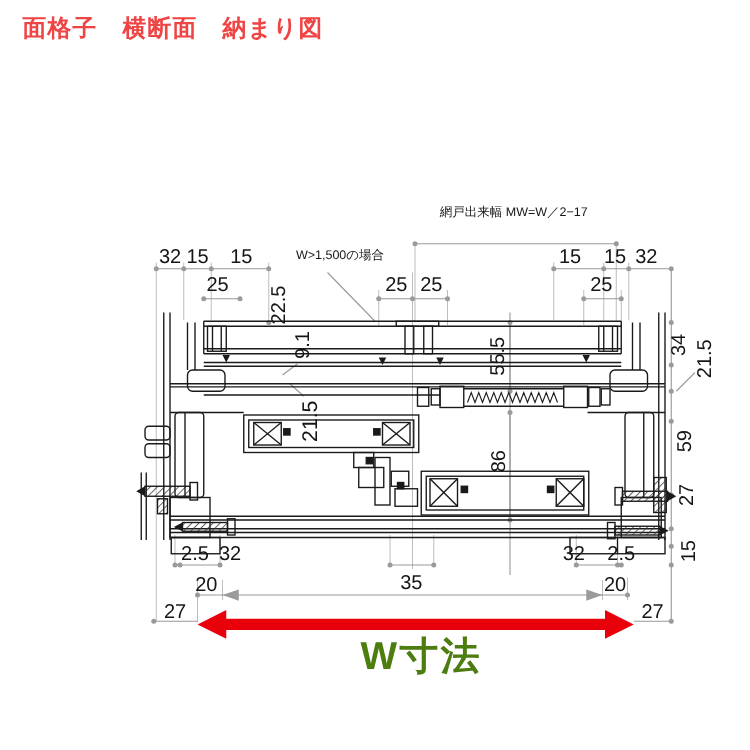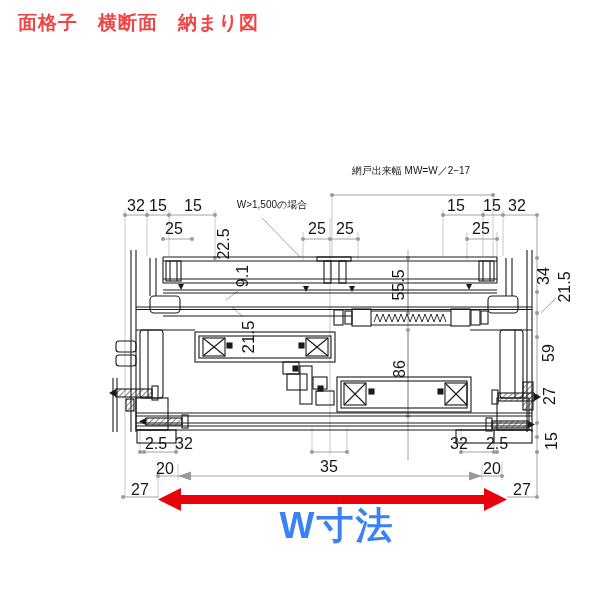--- a/index.html
+++ b/index.html
@@ -6,21 +6,21 @@
   body{font-family:"Liberation Sans",sans-serif;}
   .canvas{position:relative;width:600px;height:600px;background:#fff;overflow:hidden;}
   svg.drawing{position:absolute;left:0;top:0;}
   .title{position:absolute;left:18px;top:10px;font-size:19px;font-weight:bold;color:#ef4444;letter-spacing:1px;white-space:nowrap;}
   .lbl{position:absolute;transform:translate(-50%,-50%);font-size:16px;color:#151515;white-space:nowrap;line-height:1;}
   .rot{transform:translate(-50%,-50%) rotate(-90deg);}
   .ann{font-size:10px;}
   .big{font-size:17px;}
   .naiho{font-size:15px;}
   .naiho .wchar{font-family:"Liberation Serif",serif;font-style:italic;font-size:17px;}
-  .red-label{color:#3b82f6;font-weight:bold;font-size:37px;letter-spacing:2px;}
+  .red-label{color:#4d7c0f;font-weight:bold;font-size:31px;letter-spacing:2px;}
 </style>
 </head>
 <body>
 
 <div class="canvas">
 
 <svg class="drawing" width="600" height="600" viewBox="0 0 600 600">
   <defs>
     <pattern id="hatch" width="4" height="4" patternUnits="userSpaceOnUse" patternTransform="rotate(45)">
       <line x1="0" y1="0" x2="0" y2="4" stroke="#333" stroke-width="1.2"></line>

